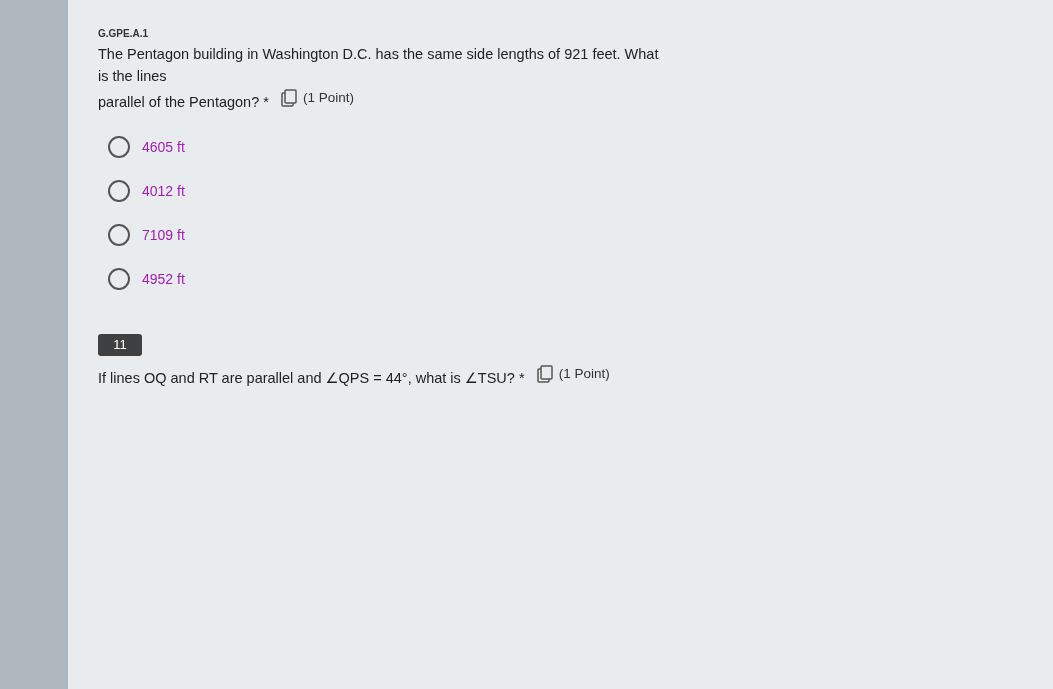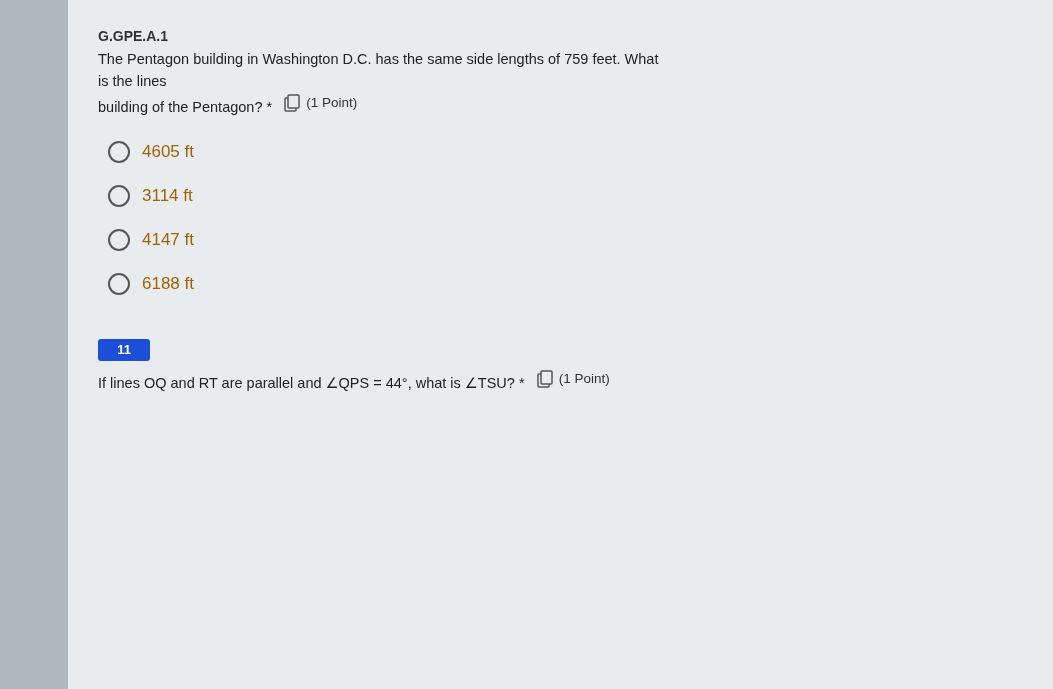--- a/index.html
+++ b/index.html
@@ -48,21 +48,21 @@
       background: #e8ecef;
       z-index: 2;
       padding: 28px 30px 20px 30px;
     }
 
     .question-block {
       margin-bottom: 16px;
     }
 
     .standard-label {
-      font-size: 14px;
+      font-size: 10px;
       color: #333;
       font-weight: 600;
       margin-bottom: 4px;
     }
 
     .question-text {
       font-size: 14.5px;
       color: #222;
       line-height: 1.55;
       margin-bottom: 6px;
@@ -90,33 +90,33 @@
       border-radius: 50%;
       border: 2px solid #555;
       background: transparent;
       flex-shrink: 0;
       display: flex;
       align-items: center;
       justify-content: center;
     }
 
     .option-label {
-      font-size: 17px;
-      color: #a16207;
+      font-size: 14px;
+      color: #a21caf;
     }
 
     .question-number-badge {
       display: inline-flex;
       align-items: center;
       justify-content: center;
-      background: #1d4ed8;
+      background: #404040;
       color: #fff;
       font-size: 13px;
-      font-weight: bold;
-      width: 52px;
+      font-weight: normal;
+      width: 44px;
       height: 22px;
       border-radius: 3px;
       margin-top: 28px;
       margin-bottom: 8px;
     }
 
     .question-block-2 {
       margin-top: 4px;
     }
   </style>
@@ -135,49 +135,49 @@
   <path d="M 400 0 Q 415 200, 380 400 Q 350 550, 400 689" stroke="#a8b8c2" stroke-width="1.2" fill="none"></path>
 </svg>
 
 <div class="left-strip"></div>
 
 <div class="content-area">
 
   <div class="question-block">
     <div class="standard-label">G.GPE.A.1</div>
     <div class="question-text">
-      <span>The Pentagon building in Washington D.C. has the same side lengths of 759 feet. What</span><br>
+      <span>The Pentagon building in Washington D.C. has the same side lengths of 921 feet. What</span><br>
       <span>is the lines</span><br>
-      <span>building of the Pentagon?</span>
+      <span>parallel of the Pentagon?</span>
       <span>*</span>
       <span style="display:inline-flex;align-items:center;gap:4px;margin-left:6px;">
         <svg width="20" height="18" viewBox="0 0 20 18" xmlns="http://www.w3.org/2000/svg">
           <rect x="3" y="4" width="11" height="13" rx="1" stroke="#555" stroke-width="1.5" fill="none"></rect>
           <rect x="6" y="1" width="11" height="13" rx="1" stroke="#555" stroke-width="1.5" fill="#e8ecef"></rect>
         </svg>
         <span style="font-size:13.5px;color:#333;">(1 Point)</span>
       </span>
     </div>
 
     <div class="options-list">
       <div class="option-item">
         <div class="radio-circle"></div>
         <span class="option-label">4605 ft</span>
       </div>
       <div class="option-item">
         <div class="radio-circle"></div>
-        <span class="option-label">3114 ft</span>
+        <span class="option-label">4012 ft</span>
       </div>
       <div class="option-item">
         <div class="radio-circle"></div>
-        <span class="option-label">4147 ft</span>
+        <span class="option-label">7109 ft</span>
       </div>
       <div class="option-item">
         <div class="radio-circle"></div>
-        <span class="option-label">6188 ft</span>
+        <span class="option-label">4952 ft</span>
       </div>
     </div>
   </div>
 
   <div class="question-block-2">
     <div class="question-number-badge">11</div>
     <div class="question-text">
       <span>If lines OQ and RT are parallel and ∠QPS = 44°, what is ∠TSU?</span>
       <span>*</span>
       <span style="display:inline-flex;align-items:center;gap:4px;margin-left:6px;">

